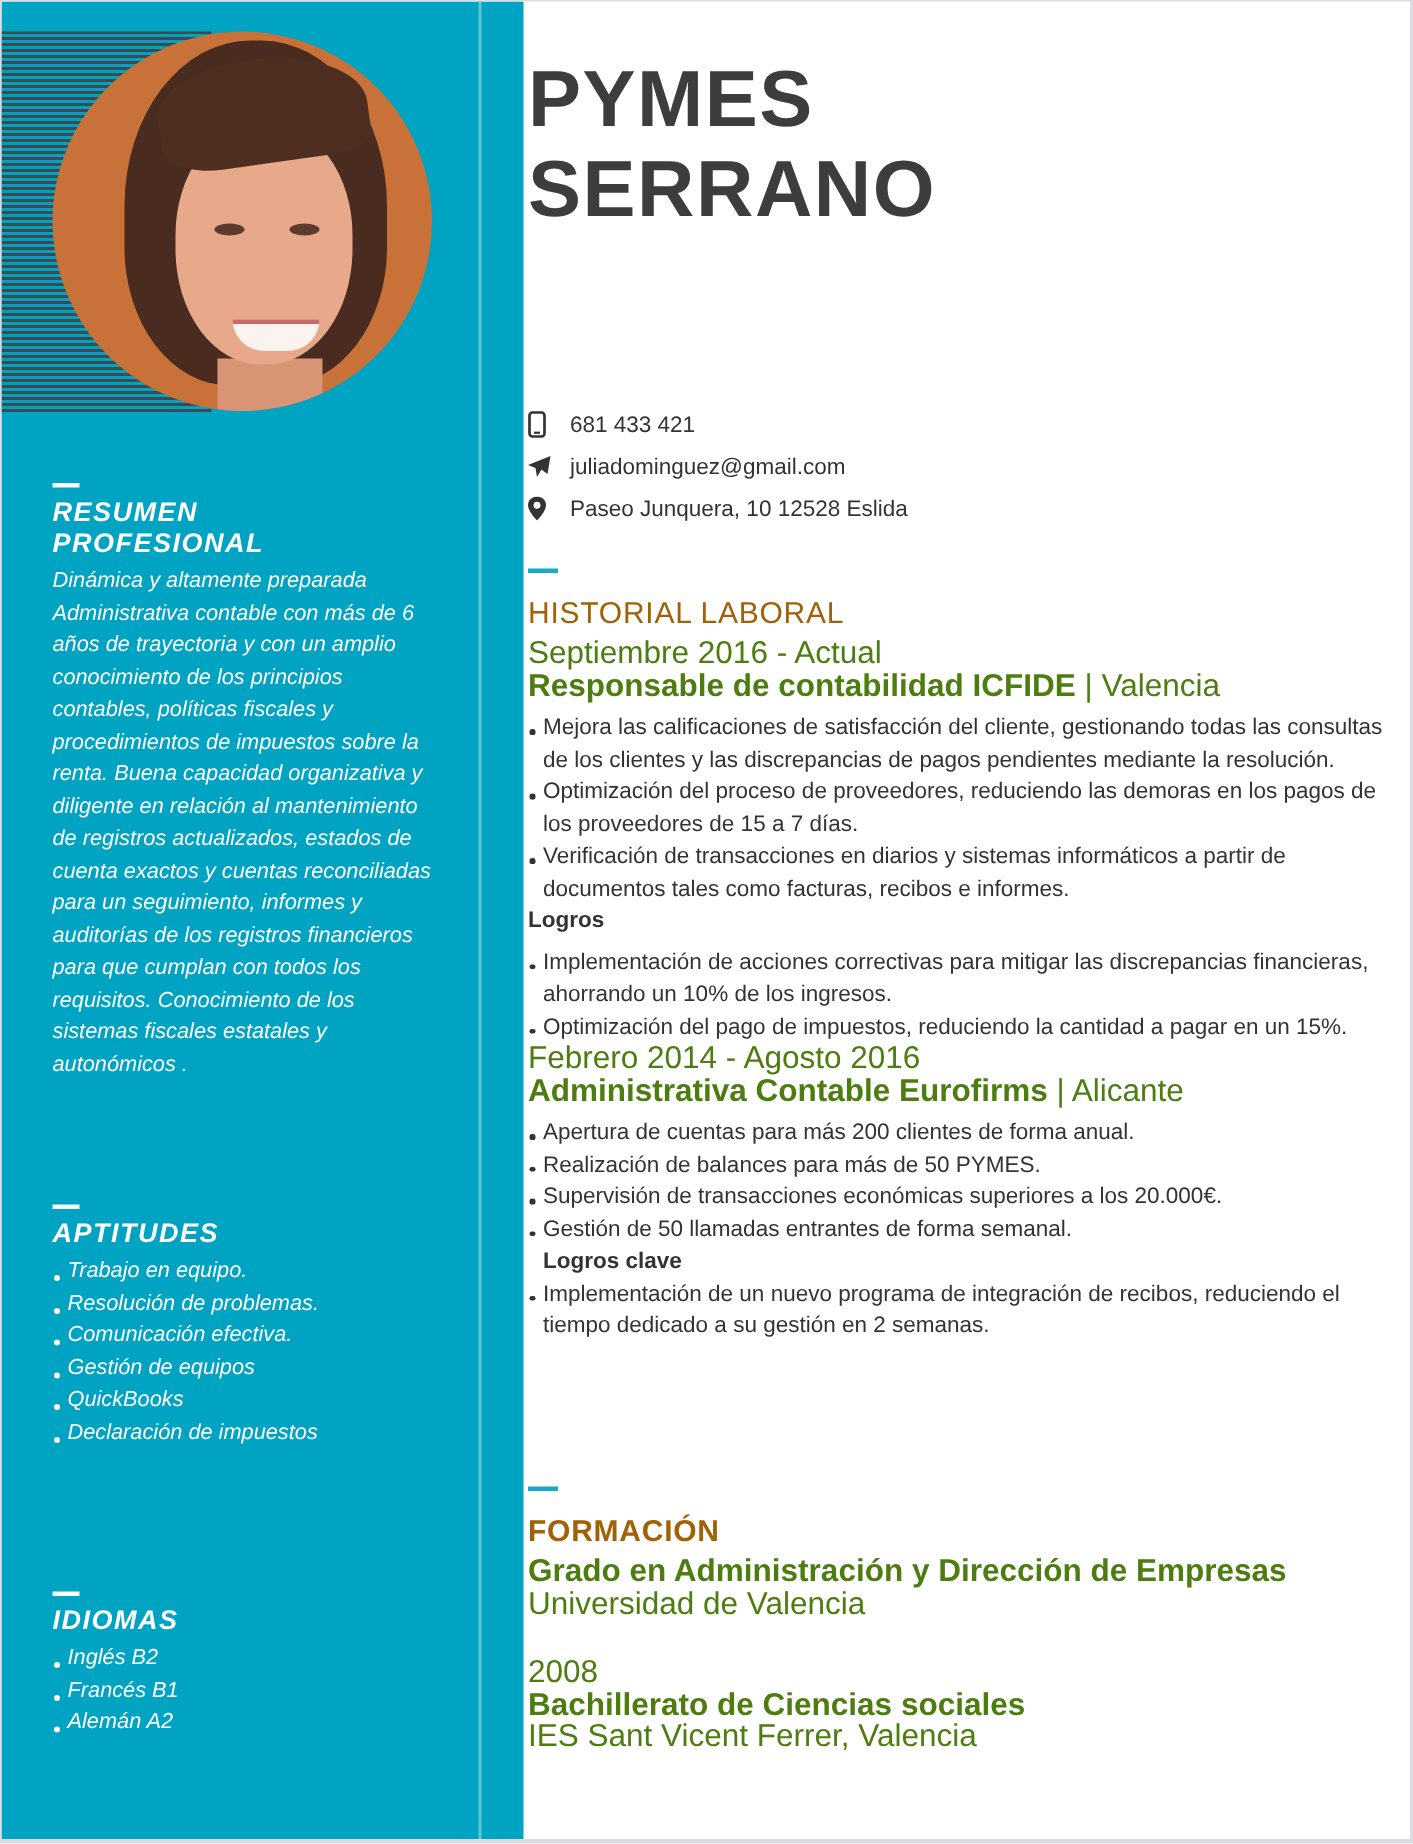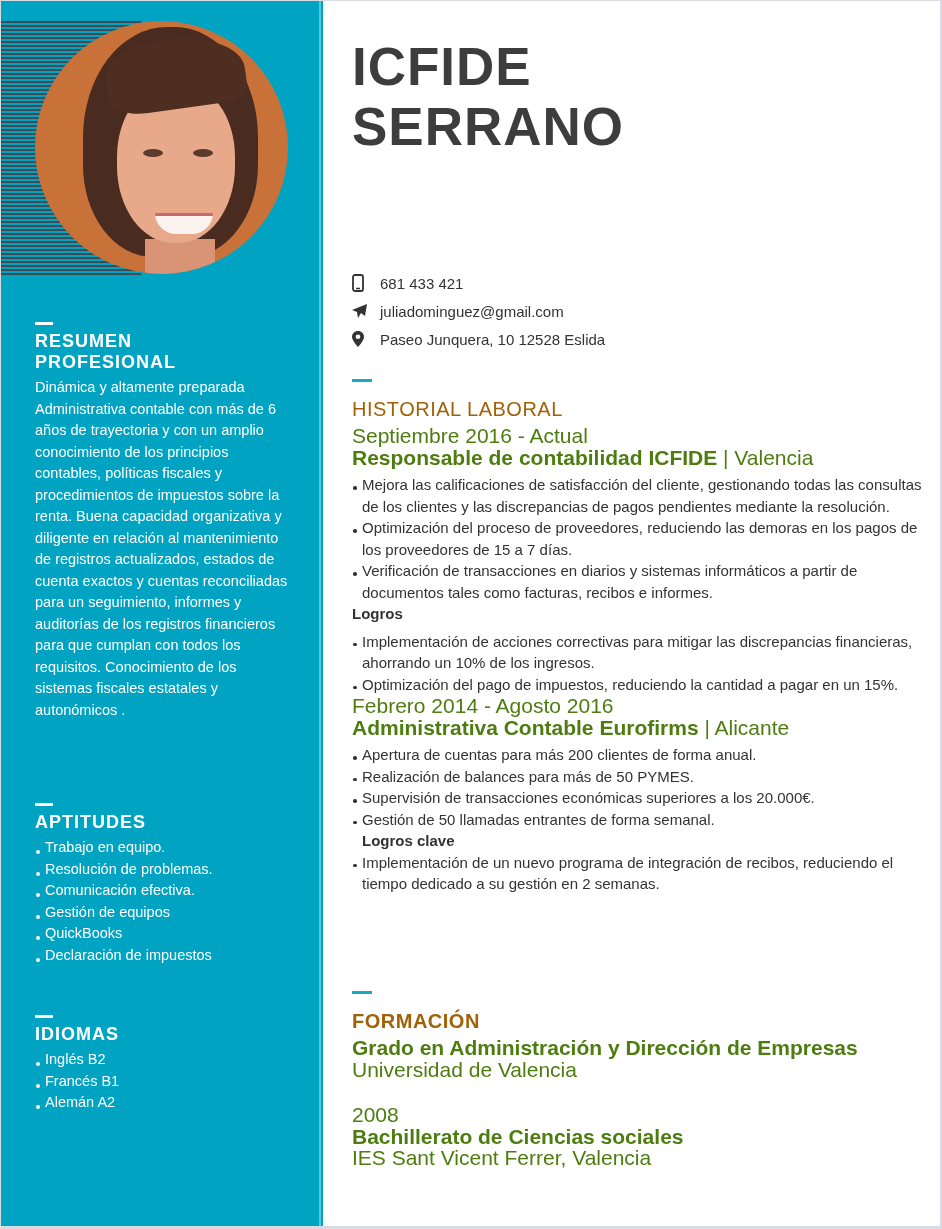--- a/index.html
+++ b/index.html
@@ -10,22 +10,23 @@
   }
   .page {
     position: absolute; left: 1px; top: 1px;
     width: 939px; height: 1225px;
     background: #ffffff;
     overflow: hidden;
   }
   
   .sidebar {
     position: absolute; left: 0; top: 0;
-    width: 322px; height: 1225px;
+    width: 348px; height: 1225px;
     background: #00a3c1;
+    font-style: italic;
   }
   .sidebar-edge {
     position: absolute; left: 318px; top: 0; width: 2px; height: 1225px;
     background: #5bc6d8;
   }
   .stripes {
     position: absolute; left: 0; top: 20px;
     width: 140px; height: 255px;
     background: repeating-linear-gradient(
       to bottom,
@@ -137,35 +138,35 @@
       <ul class="side-list">
         <li>Trabajo en equipo.</li>
         <li>Resolución de problemas.</li>
         <li>Comunicación efectiva.</li>
         <li>Gestión de equipos</li>
         <li>QuickBooks</li>
         <li>Declaración de impuestos</li>
       </ul>
     </div>
 
-    <div class="side-section" style="top:1014px;">
+    <div class="side-section" style="top:1060px;">
       <div class="side-dash"></div>
       <div class="side-title">IDIOMAS</div>
       <ul class="side-list">
         <li>Inglés B2</li>
         <li>Francés B1</li>
         <li>Alemán A2</li>
       </ul>
     </div>
   </div>
   <div class="sidebar-edge"></div>
 
   <div class="main">
     <div class="name">
-      <div>ICFIDE</div>
+      <div>PYMES</div>
       <div>SERRANO</div>
     </div>
 
     <div class="contact">
       <div class="contact-row">
         <span class="ic">
           <svg width="12" height="18" viewBox="0 0 12 18">
               <rect x="1" y="1" width="10" height="16" rx="2" fill="none" stroke="#333" stroke-width="1.8"></rect>
               <line x1="4" y1="14.5" x2="8" y2="14.5" stroke="#333" stroke-width="1.5"></line>
             </svg>

